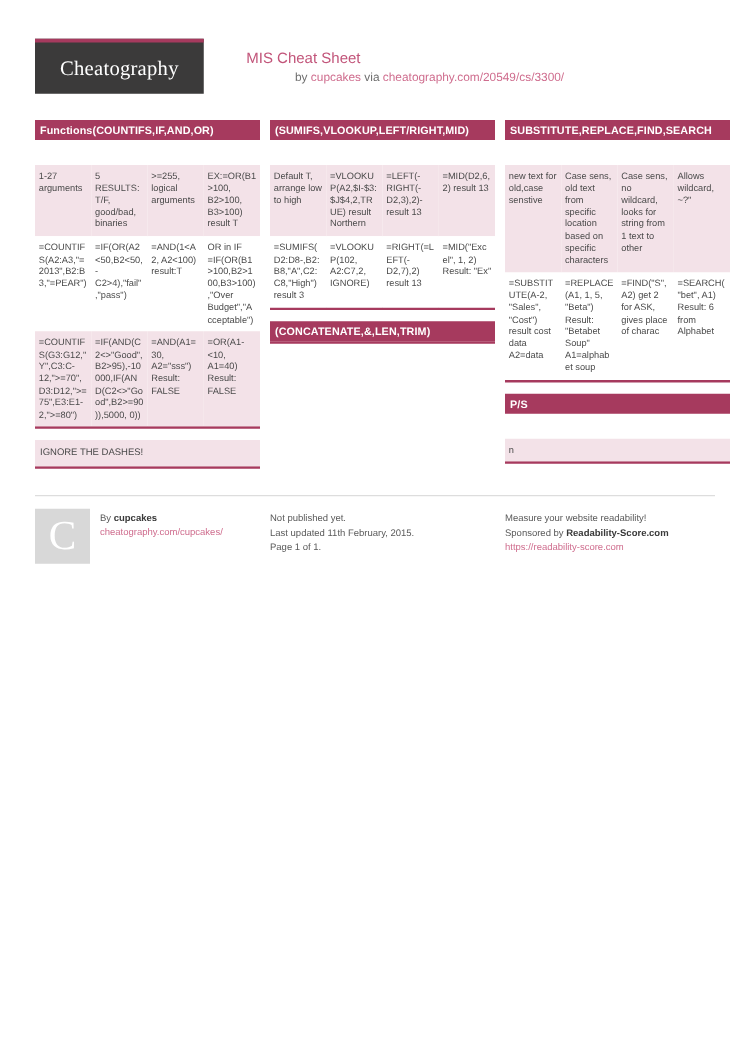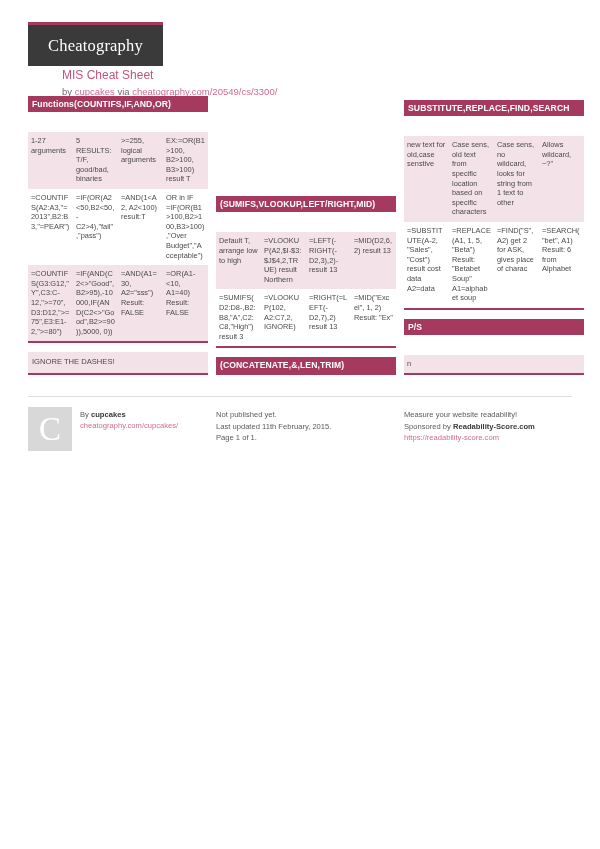--- a/index.html
+++ b/index.html
@@ -19,24 +19,23 @@
     width: 600px;
     height: 849px;
     box-sizing: border-box;
     padding: 0 28px;
     position: relative;
   }
 
   
   .header {
     display: flex;
-    align-items: flex-start;
+    align-items: center;
     padding-top: 22px;
     height: 62px;
-    flex-direction: column;
   }
   .logo-box {
     width: 135px;
     height: 44px;
     background: #3b3a3a;
     border-top: 3px solid #a63a5e;
     box-sizing: border-box;
     display: flex;
     align-items: center;
     justify-content: center;
@@ -55,29 +54,30 @@
   .sheet-title {
     color: #c2557a;
     font-size: 12px;
     line-height: 15px;
     margin-bottom: 3px;
   }
   .byline {
     font-size: 9.5px;
     color: #6e6e6e;
     line-height: 12px;
+    margin-left: 39px;
   }
   .byline .pink { color: #cf6d8e; }
 
   
   .columns {
     display: flex;
     gap: 8px;
     margin-top: 12px;
-    align-items: flex-end;
+    align-items: flex-start;
   }
   .col { width: 180px; flex: none; }
 
   
   .block {
     margin-bottom: 9px;
     border-bottom: 2px solid #a63a5e;
   }
   .block-title {
     background: #a63a5e;

